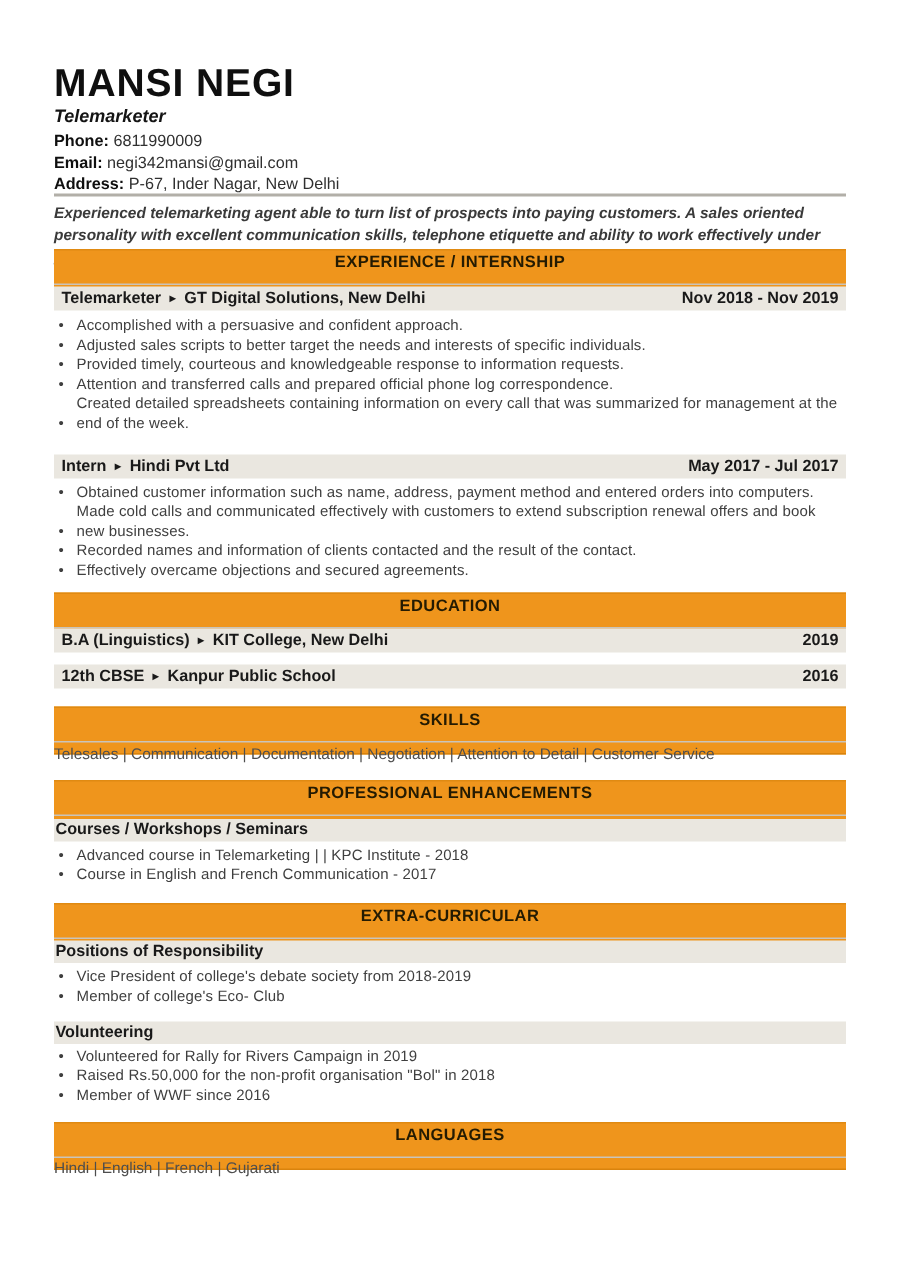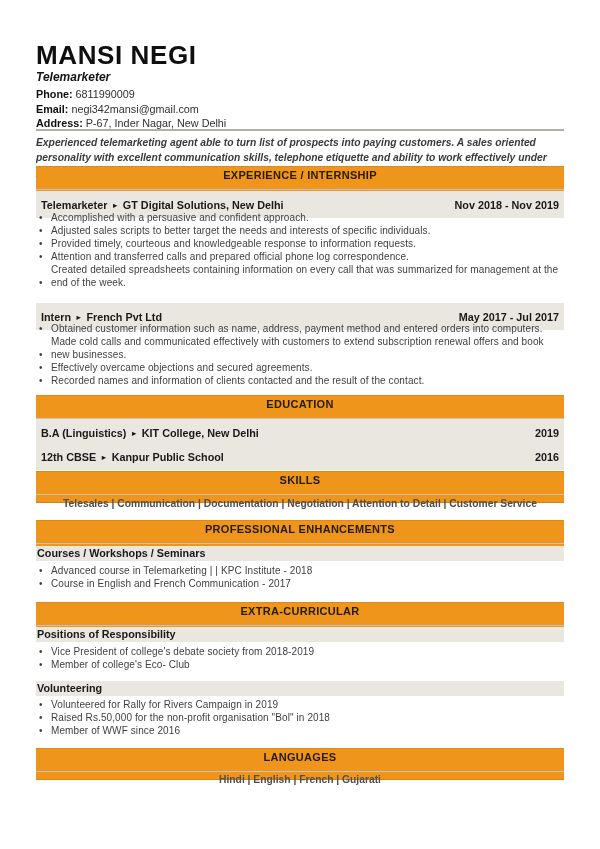--- a/index.html
+++ b/index.html
@@ -15,33 +15,33 @@
   .divider{top:129px;height:2px;background:#b2afa8;}
   .summary{top:136px;margin:0;font-size:10.3px;line-height:14.5px;
            font-weight:bold;font-style:italic;color:#3a3a3a;}
 
   .banner{height:32px;line-height:17px;box-sizing:border-box;text-align:center;
           font-size:11px;font-weight:bold;letter-spacing:0.3px;color:#241b02;
           background:#ef951c;border-top:1px solid #e08a12;border-bottom:1px solid #d9830d;}
   .banner::after{content:"";position:absolute;left:0;right:0;top:22px;height:1px;
           background:#c9c4bb;}
 
-  .rowbar{height:27px;box-sizing:border-box;background:#eae7e0;display:flex;
+  .rowbar{height:16px;box-sizing:border-box;background:#eae7e0;display:flex;
           justify-content:space-between;align-items:center;padding:0 5px;
           font-size:10.8px;font-weight:bold;color:#191919;}
   .subbar{height:15px;line-height:15px;box-sizing:border-box;background:#eae7e0;
           padding:0 1px;font-size:10.8px;font-weight:bold;color:#191919;}
   .arr{font-size:7.5px;margin:0 4px;position:relative;top:-1px;}
 
   .bullets{font-size:10px;line-height:13px;color:#3f3f3f;}
   .bullet{display:flex;align-items:flex-end;}
   .bullet::before{content:"\2022";flex:0 0 12px;padding-left:3px;color:#3f3f3f;}
   .btxt{flex:1;letter-spacing:0.1px;}
 
-  .center-list{text-align:center;font-size:10.3px;line-height:13px;color:#4e4e4e;font-weight:bold;}
+  .center-list{font-size:10.3px;line-height:13px;color:#4e4e4e;}
 </style>
 </head>
 <body>
 
 <h1 class="abs name">MANSI NEGI</h1>
 <div class="abs role">Telemarketer</div>
 
 <div class="abs contact">
   <div><span class="lbl">Phone:</span> <span>6811990009</span></div>
   <div><span class="lbl">Email:</span> <span>negi342mansi@gmail.com</span></div>
@@ -69,35 +69,35 @@
     </div>
   <div class="bullet">
       <span class="btxt">Attention and transferred calls and prepared official phone log correspondence.</span>
     </div>
   <div class="bullet">
       <span class="btxt">Created detailed spreadsheets containing information on every call that was summarized for management at the end of the week.</span>
     </div>
 </div>
 
 <div class="abs rowbar" style="top:303px">
-  <span><span>Intern</span><span class="arr">►</span><span>French Pvt Ltd</span></span>
+  <span><span>Intern</span><span class="arr">►</span><span>Hindi Pvt Ltd</span></span>
   <span>May 2017 - Jul 2017</span>
 </div>
 <div class="abs bullets" style="top:322px">
   <div class="bullet">
       <span class="btxt">Obtained customer information such as name, address, payment method and entered orders into computers.</span>
     </div>
   <div class="bullet">
       <span class="btxt">Made cold calls and communicated effectively with customers to extend subscription renewal offers and book new businesses.</span>
     </div>
   <div class="bullet">
-      <span class="btxt">Effectively overcame objections and secured agreements.</span>
+      <span class="btxt">Recorded names and information of clients contacted and the result of the contact.</span>
     </div>
   <div class="bullet">
-      <span class="btxt">Recorded names and information of clients contacted and the result of the contact.</span>
+      <span class="btxt">Effectively overcame objections and secured agreements.</span>
     </div>
 </div>
 
 <div class="abs banner" style="top:395px">EDUCATION</div>
 
 <div class="abs rowbar" style="top:419px">
   <span><span>B.A (Linguistics)</span><span class="arr">►</span><span>KIT College, New Delhi</span></span>
   <span>2019</span>
 </div>
 <div class="abs rowbar" style="top:443px">

